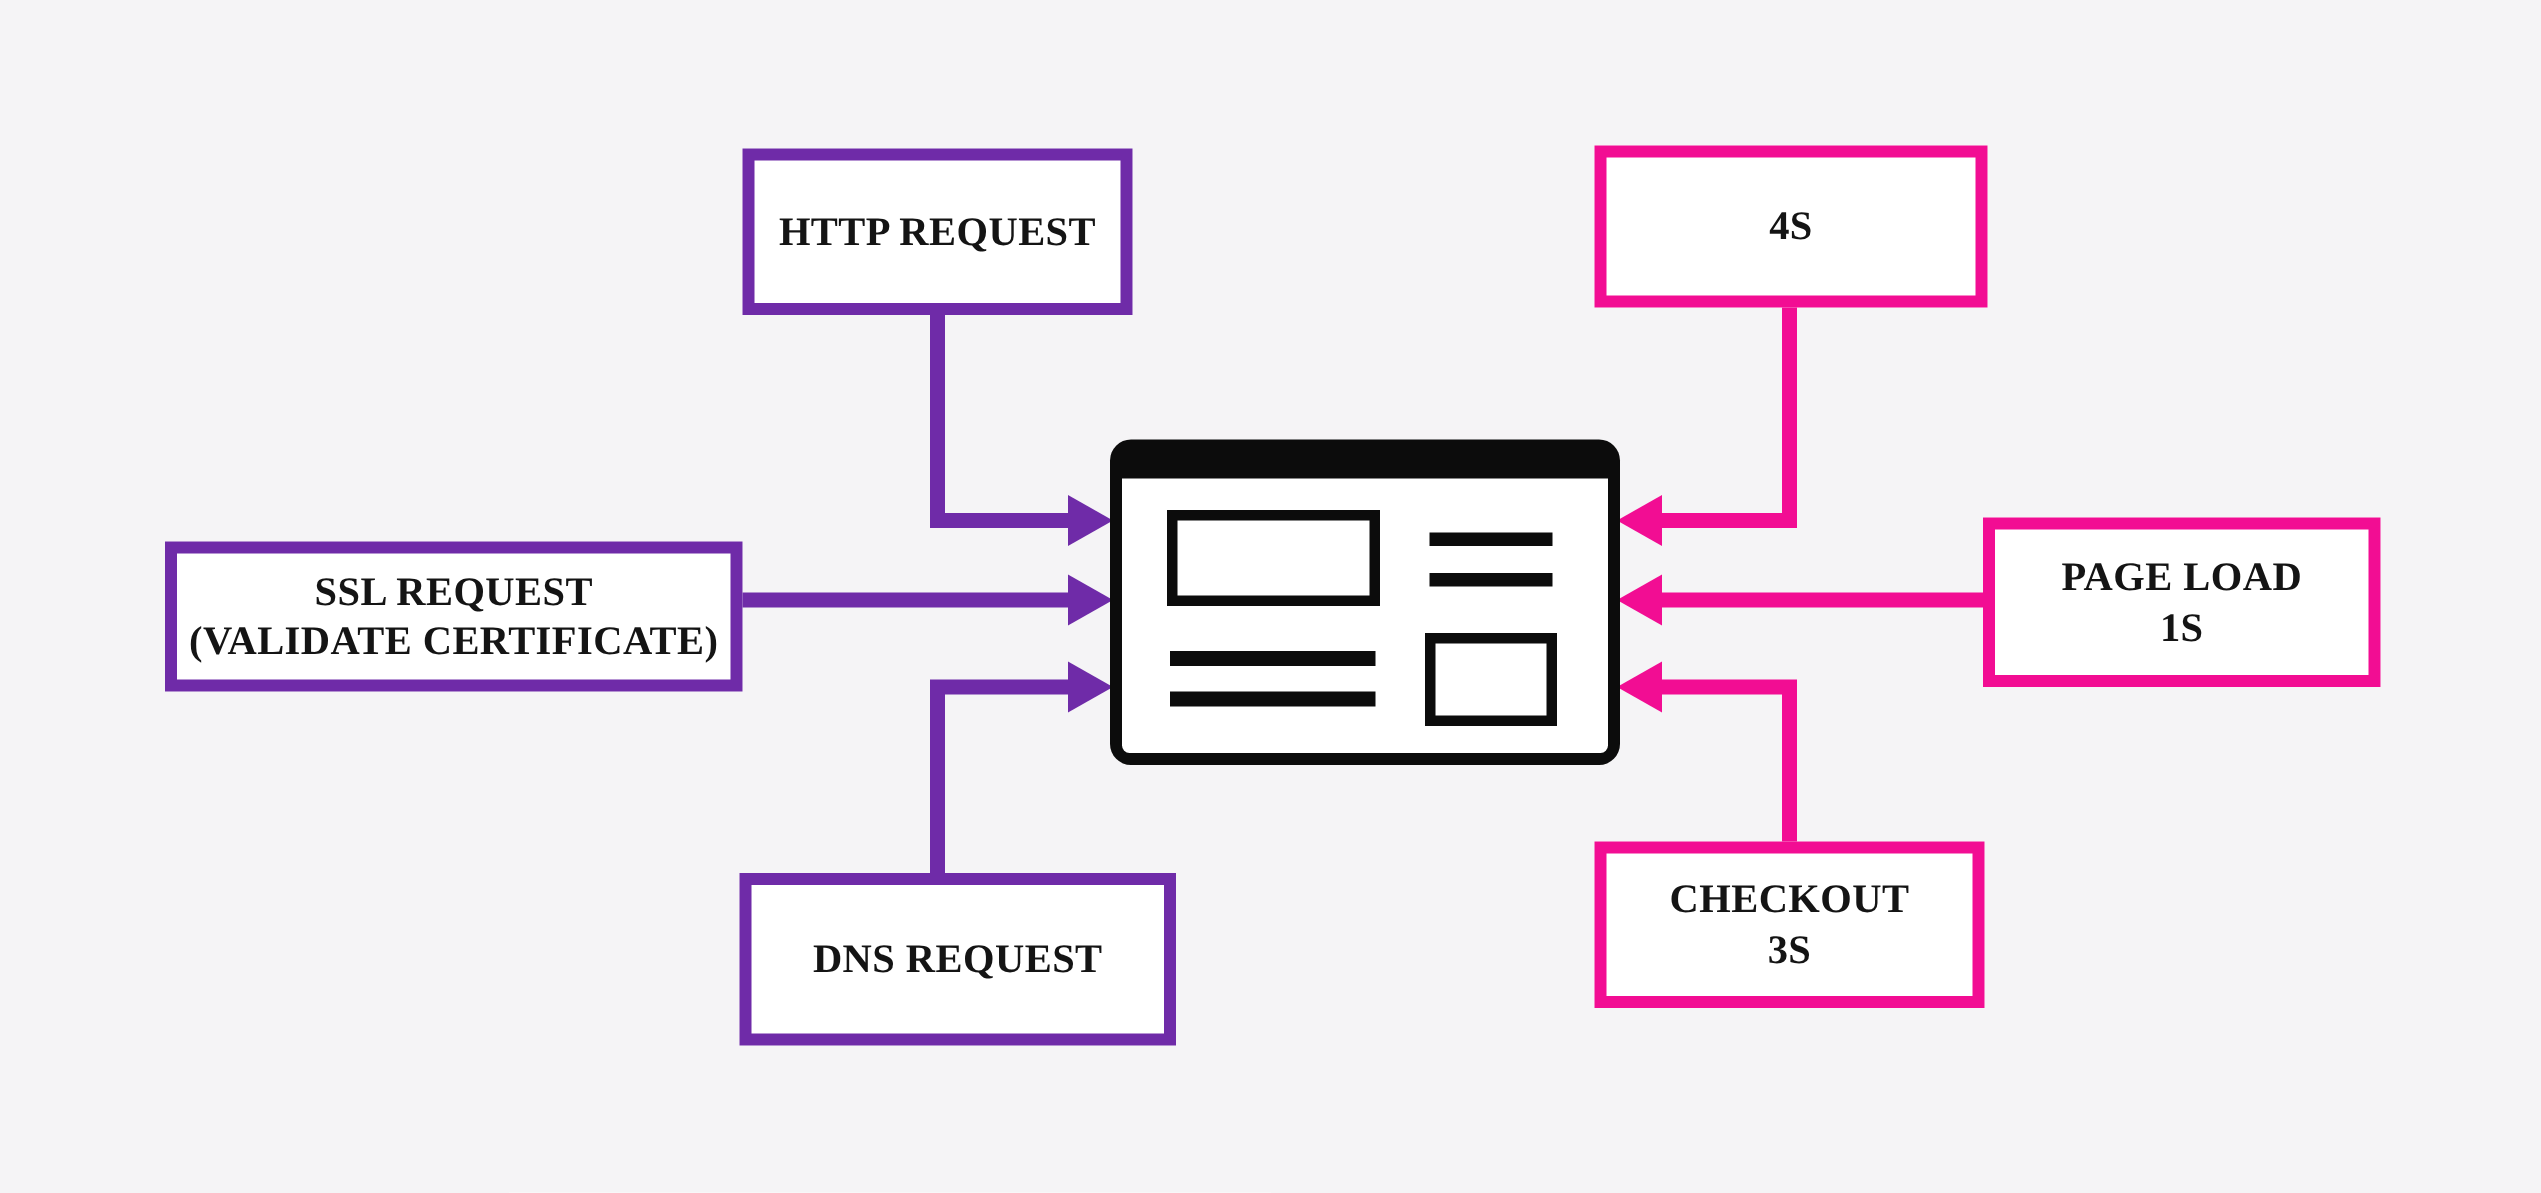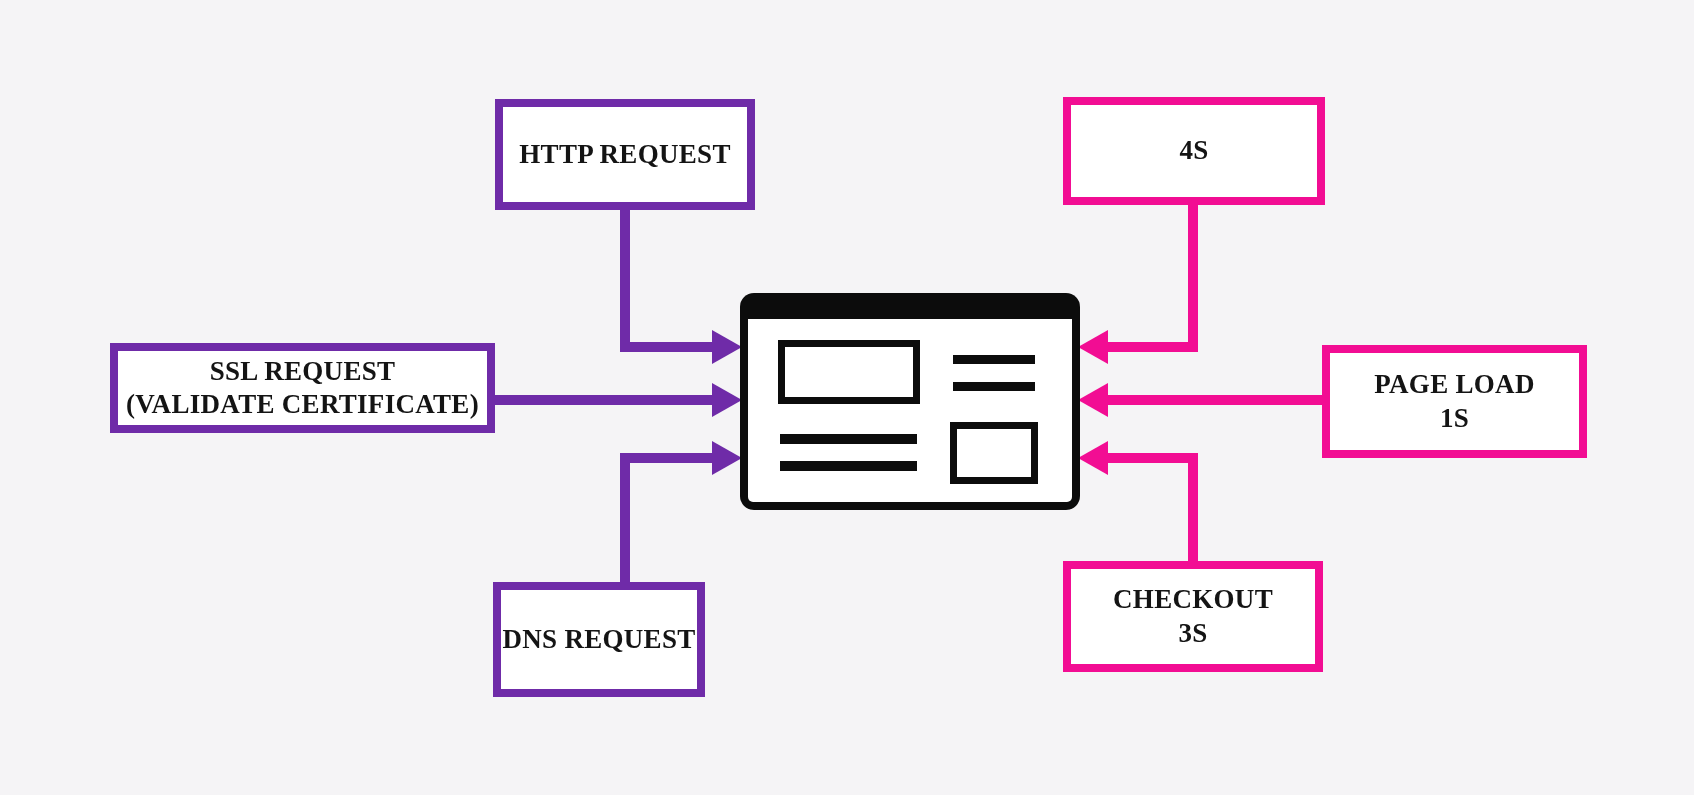--- a/index.html
+++ b/index.html
@@ -100,26 +100,26 @@
     <g>
       <path class="kstroke" d="M1193,586 L1193,458 L1104,458"></path>
       <polygon class="kfill" points="1108,441 1108,475 1078,458"></polygon>
     </g>
   </svg>
 
   <div class="node purple" style="left:495px; top:99px; width:260px; height:111px;">
     <span>HTTP REQUEST</span>
   </div>
 
-  <div class="node purple" style="left:110px; top:343px; width:385px; height:90px;">
+  <div class="node purple" style="left:110px; top:361px; width:385px; height:100px;">
     <span>SSL REQUEST</span>
     <span>(VALIDATE CERTIFICATE)</span>
   </div>
 
-  <div class="node purple" style="left:493px; top:582px; width:212px; height:115px;">
+  <div class="node purple" style="left:493px; top:582px; width:291px; height:115px;">
     <span>DNS REQUEST</span>
   </div>
 
   <div class="node pink" style="left:1063px; top:97px; width:262px; height:108px;">
     <span>4S</span>
   </div>
 
   <div class="node pink" style="left:1322px; top:345px; width:265px; height:113px;">
     <span>PAGE LOAD</span>
     <span>1S</span>

